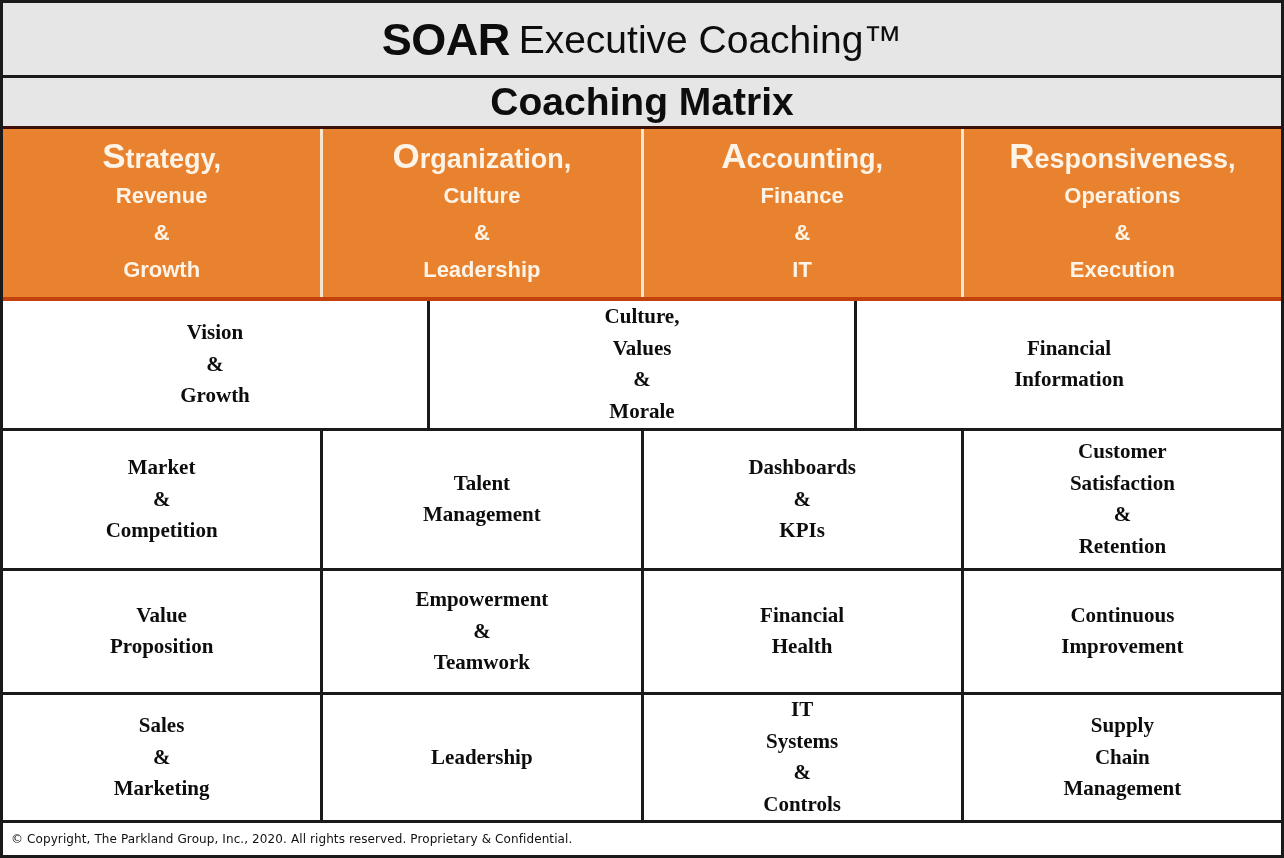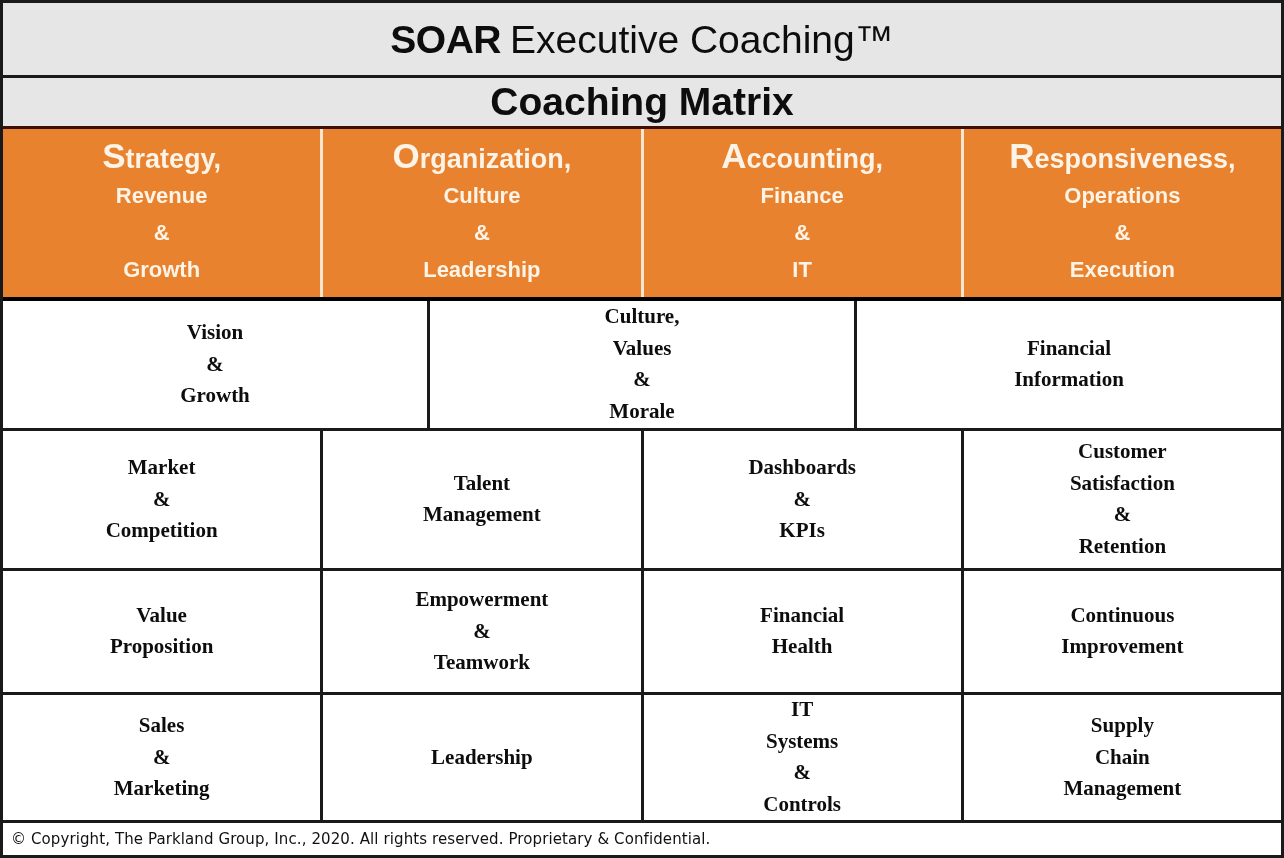--- a/index.html
+++ b/index.html
@@ -40,21 +40,21 @@
   }
   .title-band.main {
     height: 77px;
   }
   .title-band.sub {
     height: 52px;
     border-bottom: 3px solid #3b1008;
   }
 
   .title-main-strong {
-    font-size: 39px;
+    font-size: 45px;
     font-weight: bold;
     letter-spacing: -0.5px;
     line-height: 1;
   }
   .title-main-rest {
     font-size: 39px;
     font-weight: normal;
     line-height: 1;
     margin-left: 9px;
   }
@@ -63,21 +63,21 @@
     font-weight: bold;
     line-height: 1;
   }
 
   
   .header-row {
     display: flex;
     height: 172px;
     background: #e8822e;
     box-sizing: border-box;
-    border-bottom: 4px solid #000000;
+    border-bottom: 4px solid #c2410c;
   }
   .header-cell {
     flex: 1 1 0;
     box-sizing: border-box;
     border-right: 3px solid #f7e6cf;
     display: flex;
     flex-direction: column;
     align-items: center;
     justify-content: center;
     padding: 6px 4px 8px 4px;
@@ -145,21 +145,21 @@
   
   .footer-band {
     height: 33px;
     box-sizing: border-box;
     background: #ffffff;
     display: flex;
     align-items: center;
     padding-left: 8px;
   }
   .footer-text {
-    font-size: 15px;
+    font-size: 12px;
     color: #111111;
     font-family: "DejaVu Sans", sans-serif;
     letter-spacing: 0.1px;
     white-space: nowrap;
     text-align: right;
   }
 </style>
 </head>
 <body>
 

